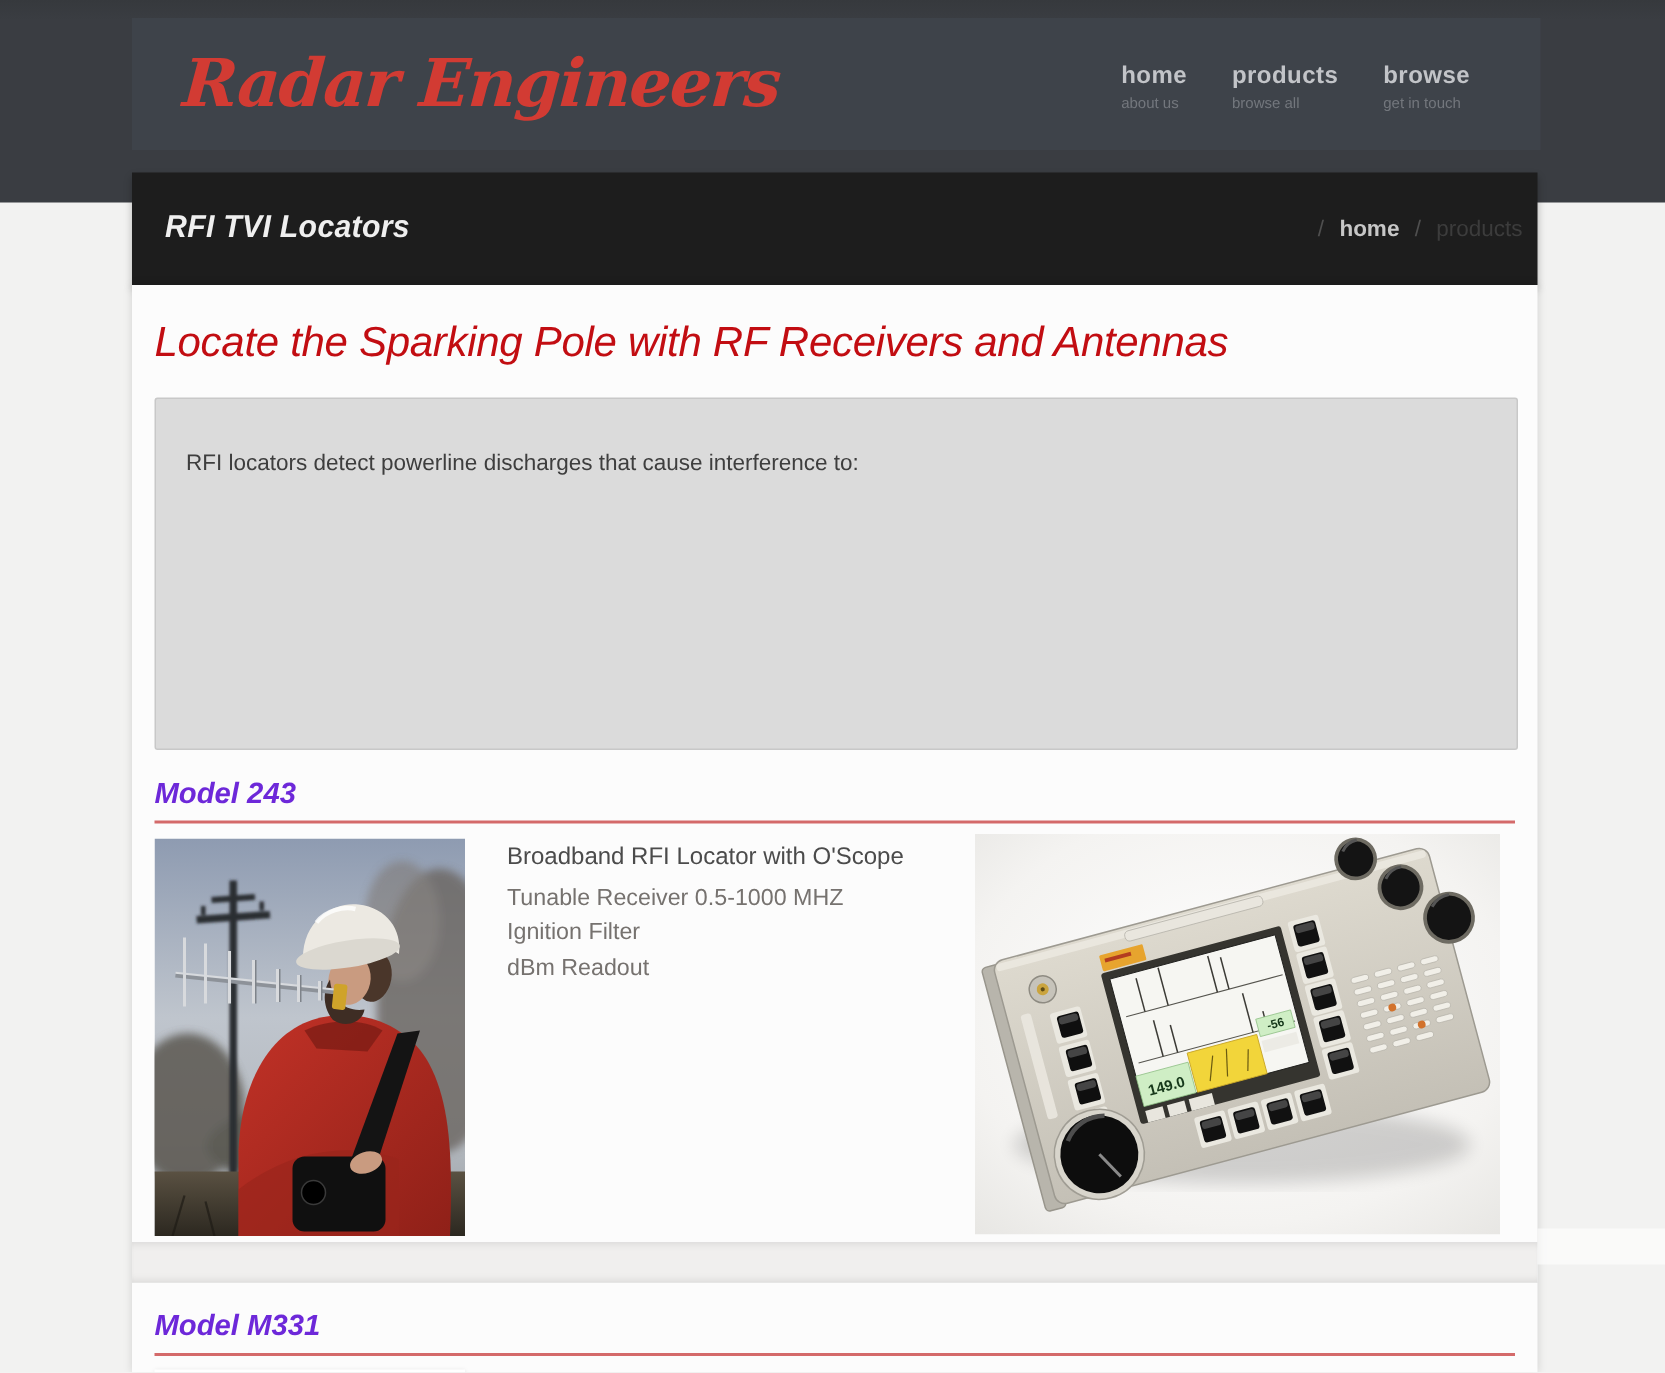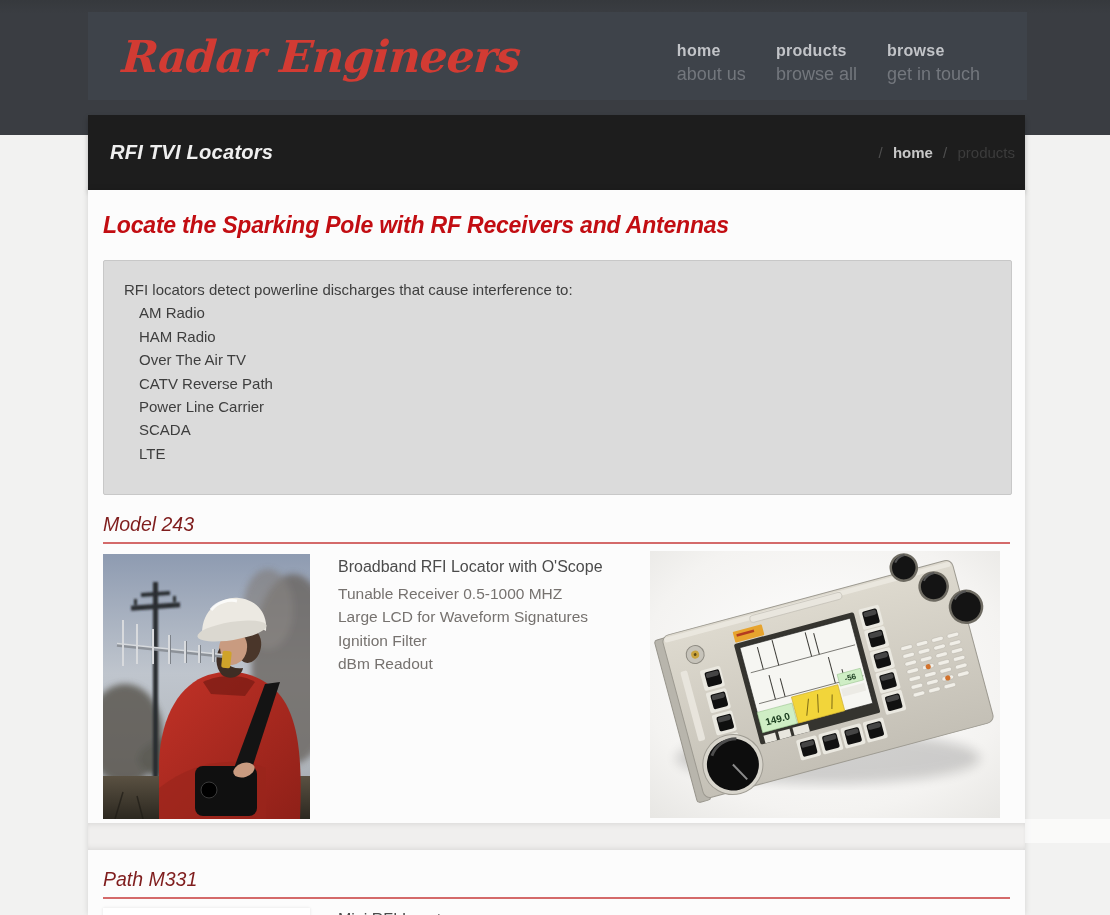--- a/index.html
+++ b/index.html
@@ -14,40 +14,40 @@
 
   .top-band{position:absolute;left:0;top:0;width:1110px;height:135px;
     background:linear-gradient(180deg,#36393d 0%,var(--band_bg,#3a3d42) 10%,var(--band_bg,#3a3d42) 100%);}
   .header-bar{position:absolute;left:88px;top:12px;width:939px;height:88px;background:var(--header_bg,#3e434a);}
   .logo{position:absolute;left:34px;top:50%;transform:translateY(-50%) skewX(-4deg);
     font-family:"DejaVu Serif",serif;font-style:italic;font-weight:700;font-size:44px;
     color:var(--logo_red,#d23b33);letter-spacing:-1px;cursor:pointer;white-space:nowrap;}
   .nav{position:absolute;right:47px;top:30px;display:flex;gap:30px;}
   .nav-item{cursor:pointer;}
   .nav-main{font-size:16px;font-weight:700;color:var(--nav_main,#c2c4c8);letter-spacing:.3px;}
-  .nav-sub{font-size:18px;color:var(--nav_sub,#73777d);margin-top:4px;}
+  .nav-sub{font-size:10px;color:var(--nav_sub,#73777d);margin-top:4px;}
 
   .banner{position:absolute;left:88px;top:115px;width:937px;height:75px;background:var(--banner_bg,#1d1d1d);
     box-shadow:0 3px 5px rgba(0,0,0,.25);}
   .banner-title{position:absolute;left:22px;top:25px;font-size:21px;font-style:italic;font-weight:700;
     color:#efefef;letter-spacing:.2px;transform:scaleX(.96);transform-origin:left;}
   .breadcrumb{position:absolute;right:10px;top:29px;font-size:15px;white-space:nowrap;}
   .bc-sep{color:#4f4f4f;margin:0 6px;}
   .bc-home{color:#c7c7c7;font-weight:600;cursor:pointer;text-decoration:none;}
   .bc-current{color:#3c3c3c;}
 
   .card{position:absolute;left:88px;top:190px;width:937px;height:725px;background:var(--card_bg,#fcfcfc);
     box-shadow:0 0 6px rgba(0,0,0,.13);overflow:hidden;}
-  .page-heading{margin:22px 15px 0;font-size:23px;font-style:italic;font-weight:700;
+  .page-heading{margin:22px 15px 0;font-size:28px;font-style:italic;font-weight:400;
     color:var(--heading_red,#c20d12);letter-spacing:-.2px;}
   .info-box{margin:21px 13px 0 15px;height:235px;background:var(--infobox_bg,#dbdbdb);
-    border:1px solid var(--infobox_border,#c8c8c8);border-radius:2px;padding:17px 20px;
+    border:1px solid var(--infobox_border,#c8c8c8);border-radius:2px;padding:31px 20px;
     font-size:15px;color:var(--text_dark,#3e3e3e);line-height:23.4px;}
   .info-item{padding-left:15px;}
-  .section-heading{margin:18px 15px 0;font-size:19.5px;font-style:italic;font-weight:400;color:#7f1d1d;}
+  .section-heading{margin:18px 15px 0;font-size:19.5px;font-style:italic;font-weight:700;color:#6d28d9;}
   .red-rule{border-top:2px solid var(--rule_red,#d46a6a);margin:6px 15px 0;}
   .product-row{position:relative;margin:10px 15px 0;height:265px;}
   .photo-man{position:absolute;left:0;top:0;width:207px;height:265px;display:block;}
   .desc{position:absolute;left:235px;top:4px;width:300px;}
   .product-title{font-size:16px;font-weight:400;color:#4b4b4b;}
   .features{margin-top:6px;font-size:15.5px;color:var(--text_gray,#76726f);line-height:23.4px;}
   .photo-device{position:absolute;right:10px;top:-3px;width:350px;height:267px;display:block;}
   .section-gap{margin-top:4px;height:27px;background:#f0efee;
     box-shadow:inset 0 5px 6px -4px rgba(0,0,0,.10), inset 0 -5px 6px -4px rgba(0,0,0,.10);}
   .gap-echo{position:absolute;left:1025px;top:819px;width:85px;height:24px;background:rgba(255,255,255,.6);}
@@ -87,30 +87,20 @@
       <span class="bc-sep">/</span>
       <span class="bc-current">products</span>
     </div>
   </div>
 
   <main class="card">
     <h2 class="page-heading">Locate the Sparking Pole with RF Receivers and Antennas</h2>
 
     <div class="info-box">
       <div class="info-intro">RFI locators detect powerline discharges that cause interference to:</div>
-      <div class="info-items">
-
-      <div class="info-item">AM Radio</div>
-          <div class="info-item">HAM Radio</div>
-          <div class="info-item">Over The Air TV</div>
-          <div class="info-item">CATV Reverse Path</div>
-          <div class="info-item">Power Line Carrier</div>
-          <div class="info-item">SCADA</div>
-          <div class="info-item">LTE</div>
-        </div>
     </div>
 
     <section>
       <h3 class="section-heading">Model 243</h3>
       <div class="red-rule"></div>
       <div class="product-row">
 
         <svg class="photo-man" viewBox="0 0 207 265" preserveAspectRatio="none">
           <defs>
             <linearGradient id="sky" x1="0" y1="0" x2="0" y2="1">
@@ -189,21 +179,20 @@
             </g>
             <rect x="119" y="97" width="9" height="17" rx="2" fill="#cfa32a" transform="rotate(6 123 105)"></rect>
           </g>
         </svg>
 
         <div class="desc">
           <div class="product-title">Broadband RFI Locator with O'Scope</div>
           <div class="features">
 
           <div class="feature">Tunable Receiver 0.5-1000 MHZ</div>
-              <div class="feature">Large LCD for Waveform Signatures</div>
               <div class="feature">Ignition Filter</div>
               <div class="feature">dBm Readout</div>
             </div>
         </div>
 
         <svg class="photo-device" viewBox="0 0 350 267" preserveAspectRatio="none">
           <defs>
             <radialGradient id="bgdev" cx=".5" cy=".45" r=".75">
               <stop offset="0" stop-color="#ffffff"></stop>
                 <stop offset=".7" stop-color="#f4f3f1"></stop>
@@ -353,21 +342,21 @@
                 <circle cx="116" cy="30" r="2.6" fill="#d2722c"></circle>
             </g>
           </g>
         </svg>
       </div>
     </section>
 
     <div class="section-gap"></div>
 
     <section>
-      <h3 class="section-heading">Path M331</h3>
+      <h3 class="section-heading">Model M331</h3>
       <div class="red-rule"></div>
       <div class="product-row row2">
         <div class="photo-placeholder"></div>
         <div class="desc">
           <div class="product-title">Mini RFI Locator</div>
         </div>
       </div>
     </section>
   </main>
 

